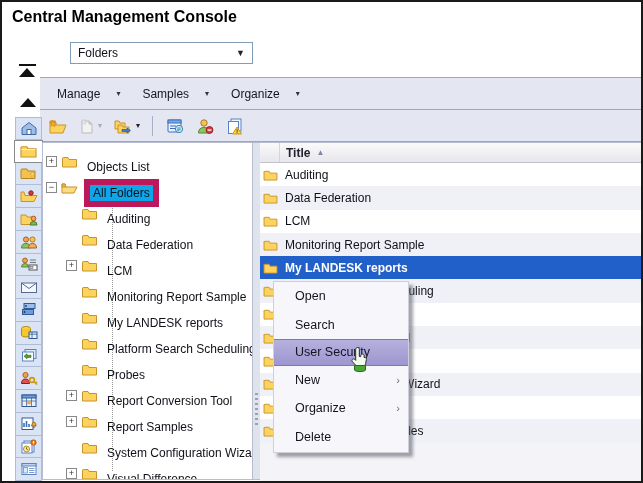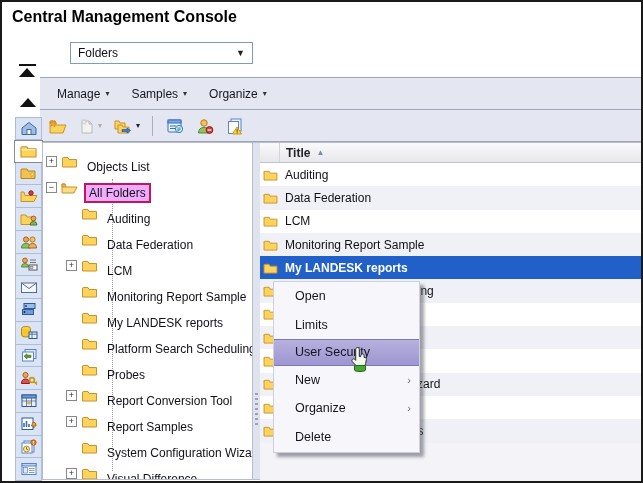--- a/index.html
+++ b/index.html
@@ -9,60 +9,60 @@
   
   .nav-select{position:absolute;left:68px;top:40px;width:183px;height:22px;border:1px solid #7f9db9;background:#fff;display:flex;align-items:center;justify-content:space-between;padding:0 7px;font-size:12px;color:#101018;cursor:default;}
   .nav-select .caret{font-size:9px;color:#222;}
   
   .collapse-top{position:absolute;left:17px;top:62px;width:17px;height:13px;}
   .collapse-top .bar{height:2px;background:#111;margin-bottom:2px;}
   .tri-up{width:0;height:0;border-left:8px solid transparent;border-right:8px solid transparent;border-bottom:9px solid #111;}
   .collapse-mid{position:absolute;left:18px;top:96px;}
   
   .menubar{position:absolute;left:38px;top:75px;width:603px;height:33px;background:#e4e6f1;border-top:1px solid #9fa4bf;border-bottom:1px solid #9fa4bf;display:flex;align-items:center;padding-left:8px;gap:4px;}
-  .menubar .mi{display:flex;align-items:center;gap:5px;padding:4px 9px;font-size:12px;color:#16161f;cursor:default;}
+  .menubar .mi{display:flex;align-items:center;gap:16px;padding:4px 9px;font-size:12px;color:#16161f;cursor:default;}
   .menubar .dd{font-size:8px;color:#333;}
   .icon-toolbar{position:absolute;left:38px;top:108px;width:603px;height:32px;background:#e4e6f1;border-bottom:1px solid #9fa4bf;display:flex;align-items:center;padding-left:6px;gap:6px;}
   .tb-btn{display:flex;align-items:center;gap:2px;padding:2px;cursor:default;}
   .tb-sep{width:1px;height:20px;background:#a9aec6;margin:0 4px;}
   .tb-caret{font-size:8px;color:#222;}
   .tb-caret.dis{color:#aaa;}
   
   .sidebar{position:absolute;left:13px;top:115px;width:27px;bottom:0;display:flex;flex-direction:column;}
   .cell{width:27px;height:23px;background:#dbe4f4;border:1px solid #aebcd8;border-top:none;display:flex;align-items:center;justify-content:center;}
   .cell:first-child{border-top:1px solid #aebcd8;}
   .cell.sel{background:#fff;border:1px solid #8a8a8a;width:29px;margin-left:-1px;}
   
   .tree-panel{position:absolute;left:40px;top:140px;width:211px;height:338px;background:#fff;border:1px solid #b6bdd1;overflow:hidden;padding-top:5px;}
   .tnode{position:relative;height:26px;display:flex;align-items:center;font-size:12px;color:#101018;white-space:nowrap;}
   .tnode .exp{width:11px;height:11px;border:1px solid #888;background:#fff;font-size:9px;line-height:9px;text-align:center;color:#333;margin-right:4px;flex:none;}
   .tnode .noexp{width:15px;flex:none;}
   .d0{padding-left:3px;}
   .d1{padding-left:23px;}
   .tnode .ficon{margin-right:6px;flex:none;display:flex;}
   .tnode .lbl{padding:1px 3px;margin-top:11px;}
-  .tnode .lbl.hl{background:#f0abfc;border:2px solid #be185d;}
+  .tnode .lbl.hl{background:#0ea5e9;border:6px solid #be185d;}
   .guide{position:absolute;left:69px;top:36px;bottom:8px;width:0;border-left:1px dotted #9a9a9a;}
   
   .splitter{position:absolute;left:251px;top:140px;width:7px;height:338px;background:#dfe3ee;border-top:1px solid #b6bdd1;border-bottom:1px solid #b6bdd1;}
   .splitter .grip{position:absolute;left:2px;top:250px;width:3px;height:34px;background:repeating-linear-gradient(#9aa0b8 0 2px,transparent 2px 5px);}
   
   .list-panel{position:absolute;left:258px;top:140px;width:383px;height:436px;background:#f5f5f9;border-top:1px solid #b6bdd1;}
   .list-header{height:20px;background:linear-gradient(#fafafa,#e7e7ec);border-bottom:1px solid #c2c2cc;display:flex;align-items:center;font-size:12px;font-weight:bold;color:#23232e;}
   .list-header .iconcol{width:20px;height:100%;border-right:1px solid #d4d4dc;}
   .list-header .htext{padding-left:6px;display:flex;align-items:center;gap:6px;}
   .sort-arrow{font-size:8px;color:#7a87a8;}
   .lrow{height:23.3px;display:flex;align-items:center;font-size:12px;color:#101018;background:#fff;white-space:nowrap;overflow:hidden;}
   .lrow:nth-child(odd){background:#eff1f6;}
   .lrow .iconcol{width:20px;flex:none;display:flex;justify-content:center;}
   .lrow .rtext{padding-left:5px;}
   .lrow.selected{background:#2160c9 !important;color:#fff;font-weight:bold;}
   .list-filler{height:38px;background:#f3f3f8;}
   
-  .context-menu{position:absolute;left:271px;top:279px;width:147px;background:#f7f7fb;border:1px solid #cfcfdc;box-shadow:4px 4px 3px rgba(90,90,100,.55);z-index:30;}
+  .context-menu{position:absolute;left:271px;top:279px;width:136px;background:#f7f7fb;border:1px solid #cfcfdc;box-shadow:4px 4px 3px rgba(90,90,100,.55);z-index:30;}
   .cm-item{height:28.6px;line-height:28.6px;padding-left:21px;padding-right:8px;font-size:12.5px;color:#14141f;display:flex;justify-content:space-between;align-items:center;cursor:default;}
   .cm-item .sub{color:#6a6a7a;font-size:11px;}
   .cm-item.hl{background:linear-gradient(#b6b1de,#9d96d0);border-top:1px solid #7e76bd;border-bottom:1px solid #7e76bd;height:26.6px;line-height:26.6px;}
   
   .hand-cursor{position:absolute;left:347px;top:344px;z-index:40;pointer-events:none;}
   svg{display:block;}
 </style>
 </head>
 <body>
 
@@ -523,21 +523,21 @@
       <span class="rtext">Web Intelligence Samples</span>
     </div>
     <div class="list-filler"></div>
   </div>
 
   <div class="context-menu">
     <div class="cm-item">
       <span>Open</span>
     </div>
     <div class="cm-item">
-      <span>Limits</span>
+      <span>Search</span>
     </div>
     <div class="cm-item hl">
       <span>User Security</span>
     </div>
     <div class="cm-item">
       <span>New</span>
       <span class="sub">›</span>
     </div>
     <div class="cm-item">
       <span>Organize</span>

